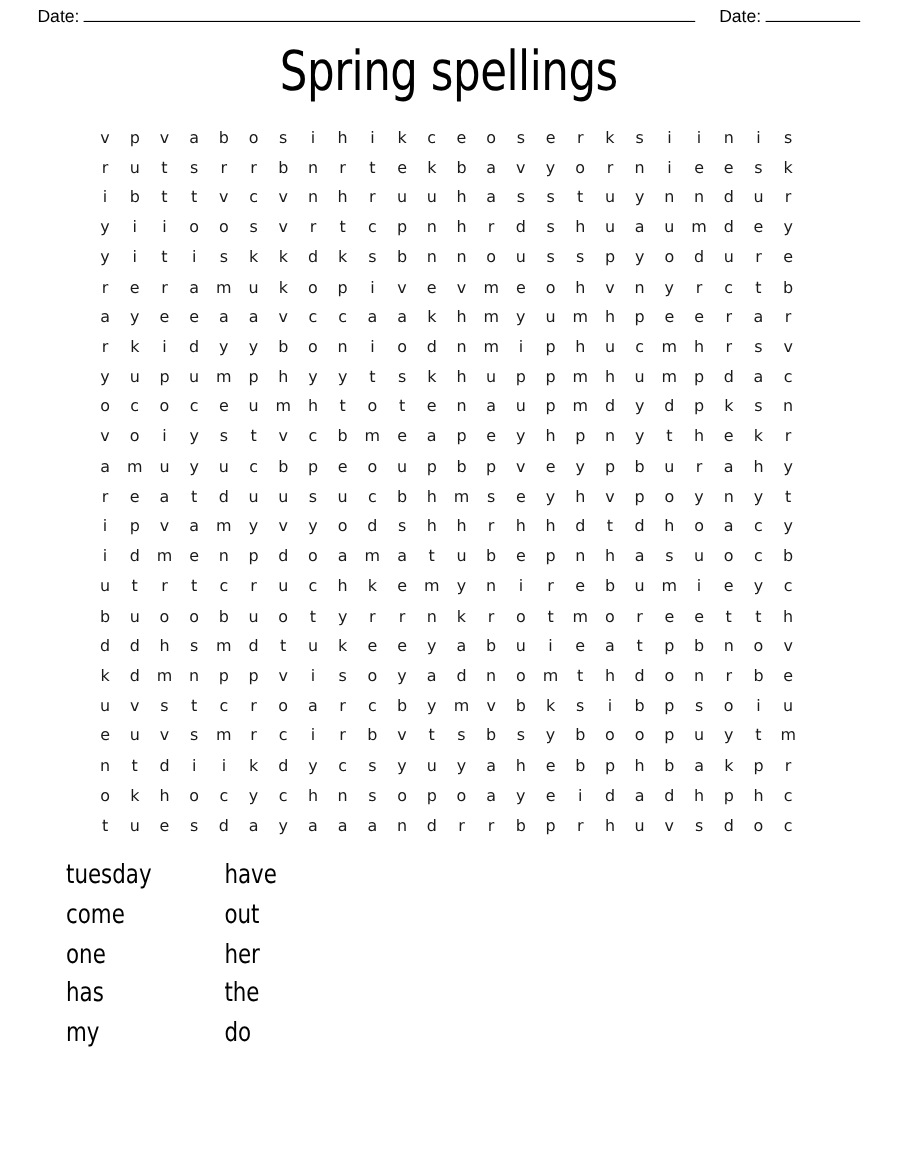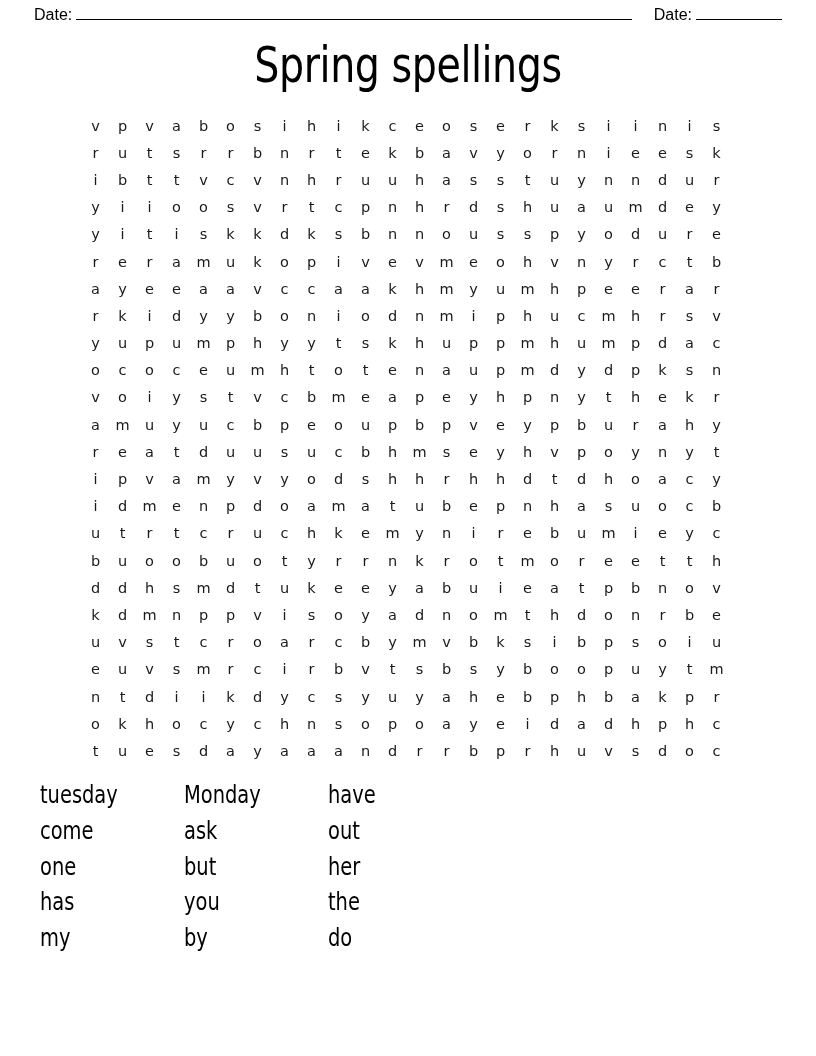--- a/index.html
+++ b/index.html
@@ -77,21 +77,21 @@
     font-family: "DejaVu Sans", "Liberation Sans", sans-serif;
     font-size: 14.5px;
     line-height: 18px;
     color: #1a1a1a;
   }
 
   
   #word-list {
     position: absolute;
     top: 778px;
-    left: 40px;
+    left: 60px;
     width: 700px;
     display: flex;
   }
   .word-column {
     width: 144px;
     flex: 0 0 144px;
   }
   .word-item {
     font-family: "DejaVu Sans Condensed", "Liberation Sans Narrow", "Liberation Sans", sans-serif;
     font-size: 24px;
@@ -742,26 +742,19 @@
 
 <div id="word-list">
     <div class="word-column">
       <div class="word-item">tuesday</div>
       <div class="word-item">come</div>
       <div class="word-item">one</div>
       <div class="word-item">has</div>
       <div class="word-item">my</div>
     </div>
     <div class="word-column">
-      <div class="word-item">Monday</div>
-      <div class="word-item">ask</div>
-      <div class="word-item">but</div>
-      <div class="word-item">you</div>
-      <div class="word-item">by</div>
-    </div>
-    <div class="word-column">
       <div class="word-item">have</div>
       <div class="word-item">out</div>
       <div class="word-item">her</div>
       <div class="word-item">the</div>
       <div class="word-item">do</div>
     </div>
   </div>
 
 </body></html>

